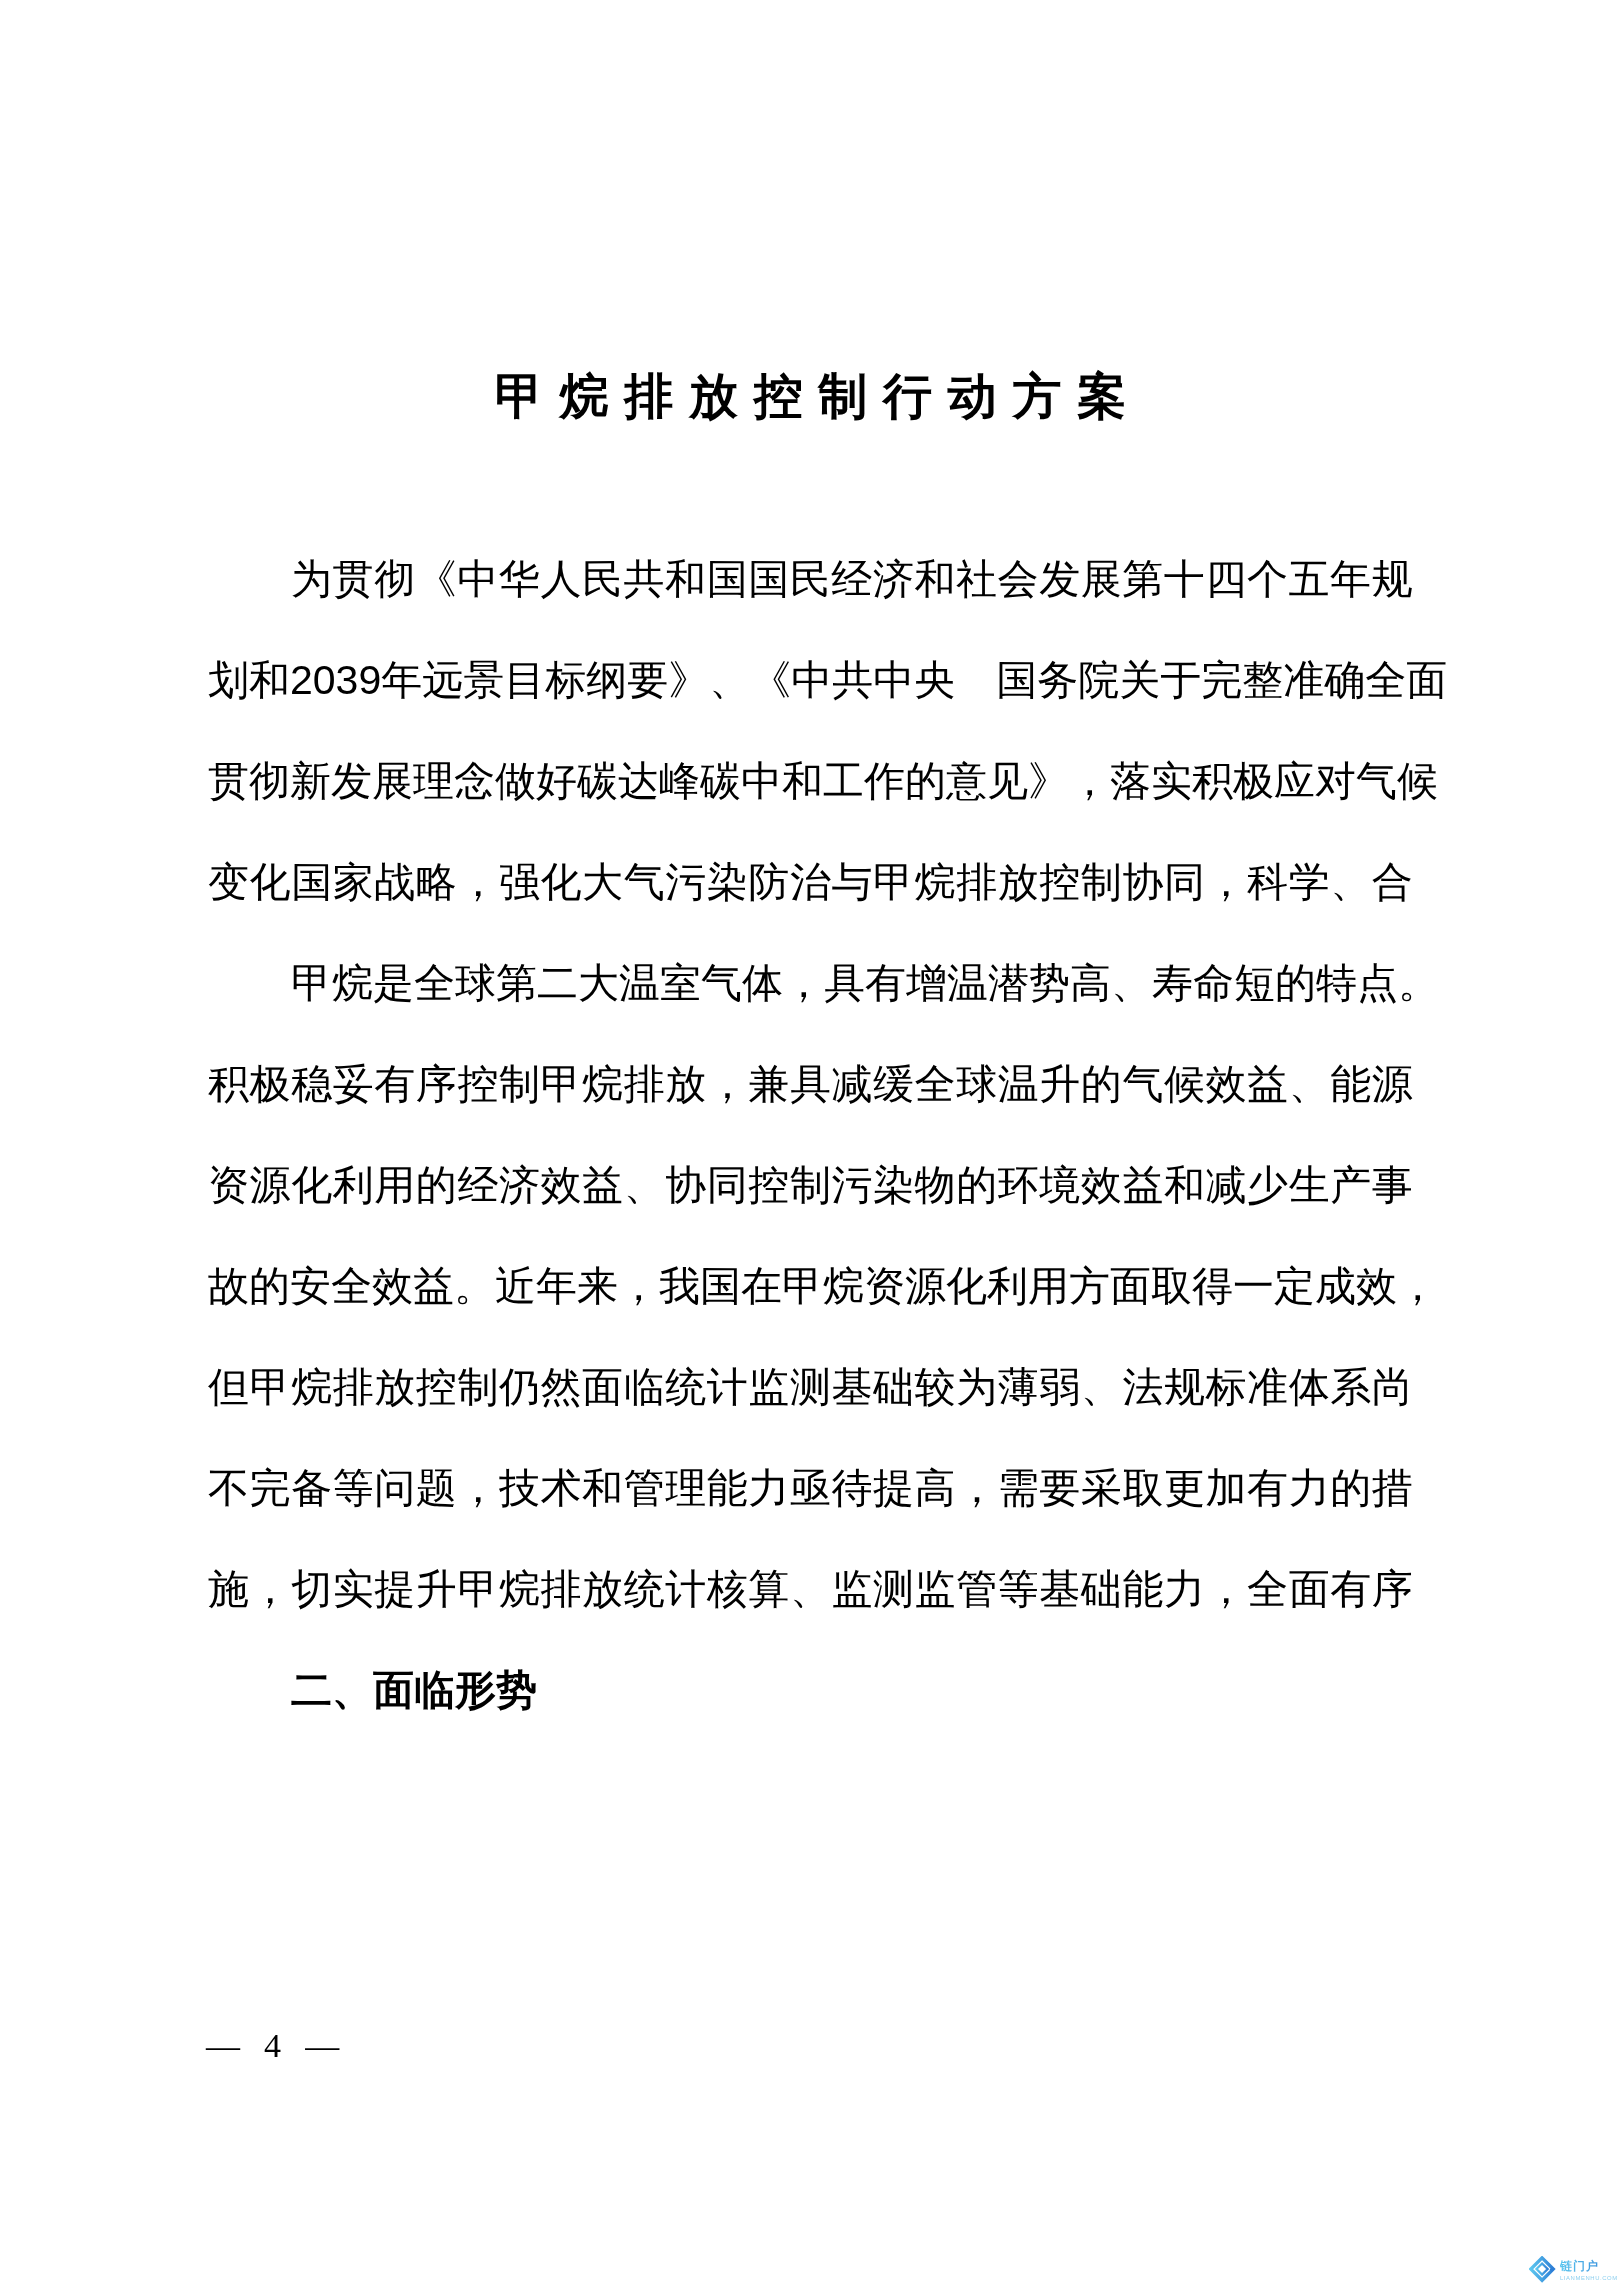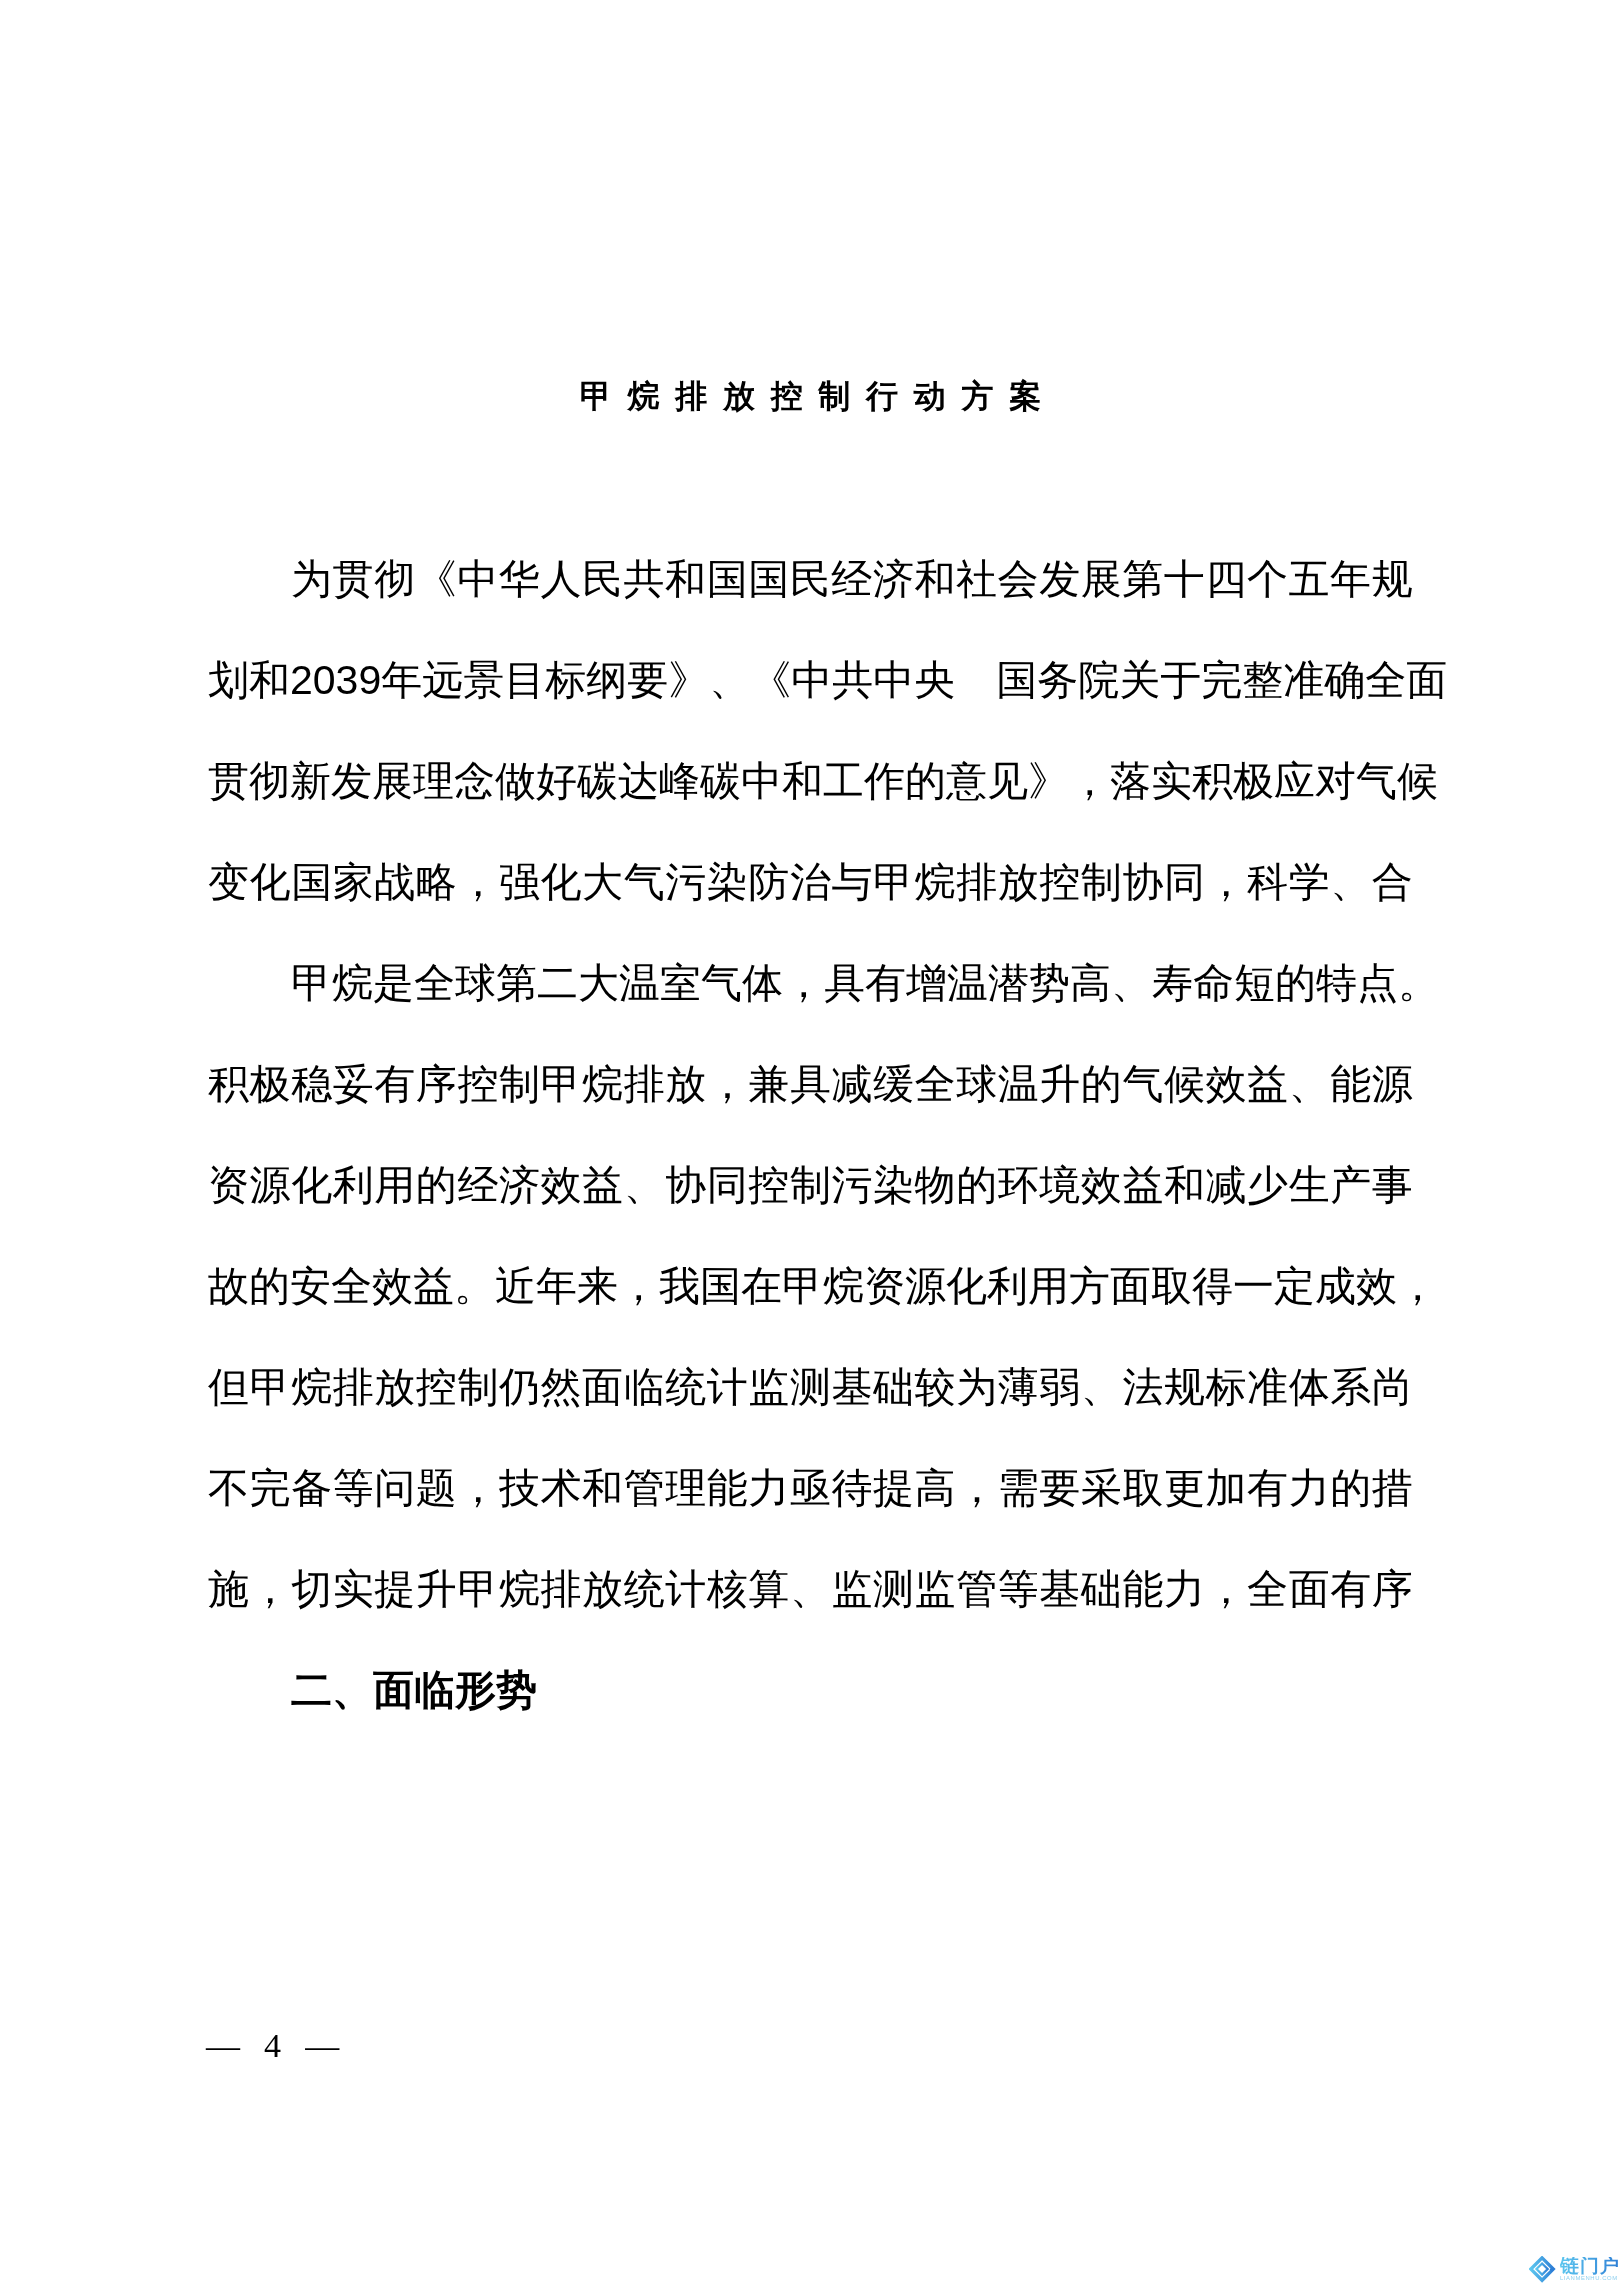--- a/index.html
+++ b/index.html
@@ -9,21 +9,21 @@
     background:#ffffff;
     overflow:hidden;
     font-family:"Liberation Sans",sans-serif;
     color:#000;
   }
   
   .doc-title{
     position:absolute;
     left:0;top:365px;width:1621px;height:63px;
     text-align:center;
-    font-size:32px;font-weight:700;
+    font-size:49px;font-weight:700;
     letter-spacing:15.7px;text-indent:15.7px;
     line-height:63px;
     white-space:nowrap;
   }
   
   .body-col{
     position:absolute;
     left:208px;top:529px;
     width:1205px;
   }
@@ -51,21 +51,21 @@
   .watermark{
     position:absolute;
     left:1529px;top:2250px;
     width:92px;height:39px;
     display:flex;align-items:center;
     cursor:pointer;
   }
   .wm-icon{flex:0 0 auto;width:28px;height:28px;margin-right:2.9px;}
   .wm-text{display:flex;flex-direction:column;justify-content:center;}
   .wm-brand{
-    font-size:19px;font-weight:700;line-height:18.6px;
+    font-size:12px;font-weight:700;line-height:18.6px;
     background:linear-gradient(90deg,#5cc6ef 0%,#2e7fd6 100%);
     -webkit-background-clip:text;background-clip:text;
     color:transparent;
     letter-spacing:1px;
     white-space:nowrap;
   }
   .wm-domain{
     font-size:5.9px;line-height:6.9px;
     color:#8fd0ef;
     letter-spacing:0.6px;

